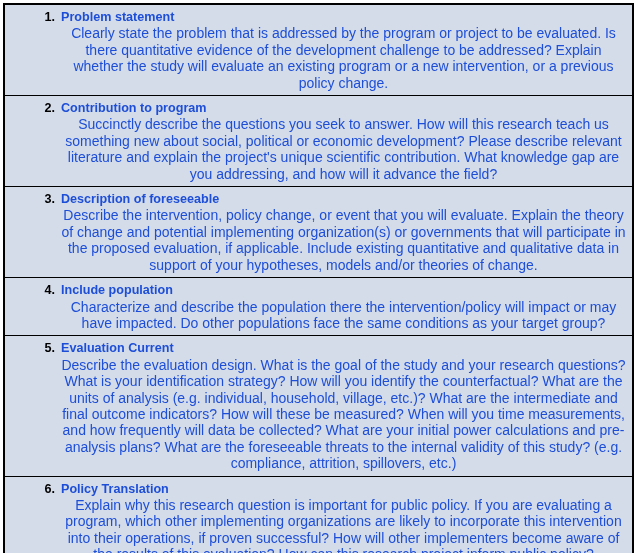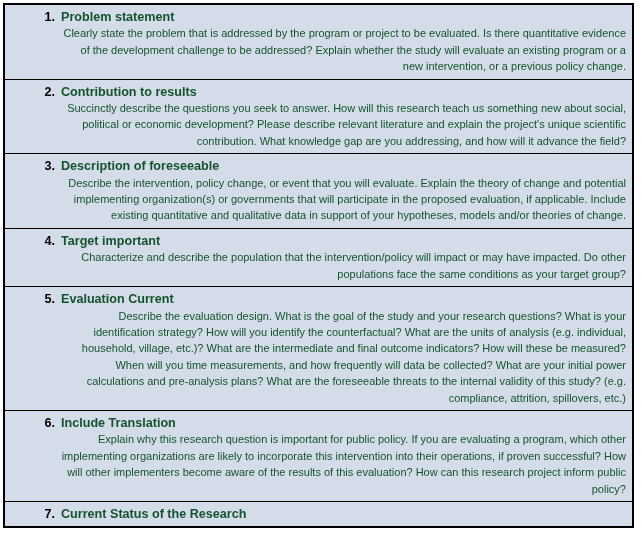--- a/index.html
+++ b/index.html
@@ -44,88 +44,88 @@
     font-size: 12.6px;
     font-weight: bold;
     color: #000000;
     line-height: 16.4px;
     white-space: nowrap;
   }
 
   .body-cell {
     vertical-align: top;
     padding: 4px 6px 4px 0;
-    color: #14532d;
+    color: #1d4ed8;
   }
 
   .section-title {
     font-size: 12.6px;
     font-weight: bold;
     line-height: 16.4px;
     margin: 0;
   }
 
   .section-desc {
-    font-size: 11px;
+    font-size: 14px;
     font-weight: normal;
     line-height: 16.4px;
     margin: 0;
-    text-align: right;
+    text-align: center;
   }
 </style>
 </head>
 <body>
 
 <table id="guidance-table">
   <tbody>
 
     <tr class="section-row">
       <td class="num-cell">1.</td>
       <td class="body-cell">
         <div class="section-title">Problem statement</div>
         <div class="section-desc">Clearly state the problem that is addressed by the program or project to be evaluated. Is there quantitative evidence of the development challenge to be addressed? Explain whether the study will evaluate an existing program or a new intervention, or a previous policy change.</div>
       </td>
     </tr>
 
     <tr class="section-row">
       <td class="num-cell">2.</td>
       <td class="body-cell">
-        <div class="section-title">Contribution to results</div>
+        <div class="section-title">Contribution to program</div>
         <div class="section-desc">Succinctly describe the questions you seek to answer. How will this research teach us something new about social, political or economic development? Please describe relevant literature and explain the project's unique scientific contribution. What knowledge gap are you addressing, and how will it advance the field?</div>
       </td>
     </tr>
 
     <tr class="section-row">
       <td class="num-cell">3.</td>
       <td class="body-cell">
         <div class="section-title">Description of foreseeable</div>
         <div class="section-desc">Describe the intervention, policy change, or event that you will evaluate. Explain the theory of change and potential implementing organization(s) or governments that will participate in the proposed evaluation, if applicable. Include existing quantitative and qualitative data in support of your hypotheses, models and/or theories of change.</div>
       </td>
     </tr>
 
     <tr class="section-row">
       <td class="num-cell">4.</td>
       <td class="body-cell">
-        <div class="section-title">Target important</div>
-        <div class="section-desc">Characterize and describe the population that the intervention/policy will impact or may have impacted. Do other populations face the same conditions as your target group?</div>
+        <div class="section-title">Include population</div>
+        <div class="section-desc">Characterize and describe the population there the intervention/policy will impact or may have impacted. Do other populations face the same conditions as your target group?</div>
       </td>
     </tr>
 
     <tr class="section-row">
       <td class="num-cell">5.</td>
       <td class="body-cell">
         <div class="section-title">Evaluation Current</div>
         <div class="section-desc">Describe the evaluation design. What is the goal of the study and your research questions? What is your identification strategy? How will you identify the counterfactual? What are the units of analysis (e.g. individual, household, village, etc.)? What are the intermediate and final outcome indicators? How will these be measured? When will you time measurements, and how frequently will data be collected? What are your initial power calculations and pre-analysis plans? What are the foreseeable threats to the internal validity of this study? (e.g. compliance, attrition, spillovers, etc.)</div>
       </td>
     </tr>
 
     <tr class="section-row">
       <td class="num-cell">6.</td>
       <td class="body-cell">
-        <div class="section-title">Include Translation</div>
+        <div class="section-title">Policy Translation</div>
         <div class="section-desc">Explain why this research question is important for public policy. If you are evaluating a program, which other implementing organizations are likely to incorporate this intervention into their operations, if proven successful? How will other implementers become aware of the results of this evaluation? How can this research project inform public policy?</div>
       </td>
     </tr>
 
     <tr class="section-row">
       <td class="num-cell">7.</td>
       <td class="body-cell">
         <div class="section-title">Current Status of the Research</div>
 
       </td>

